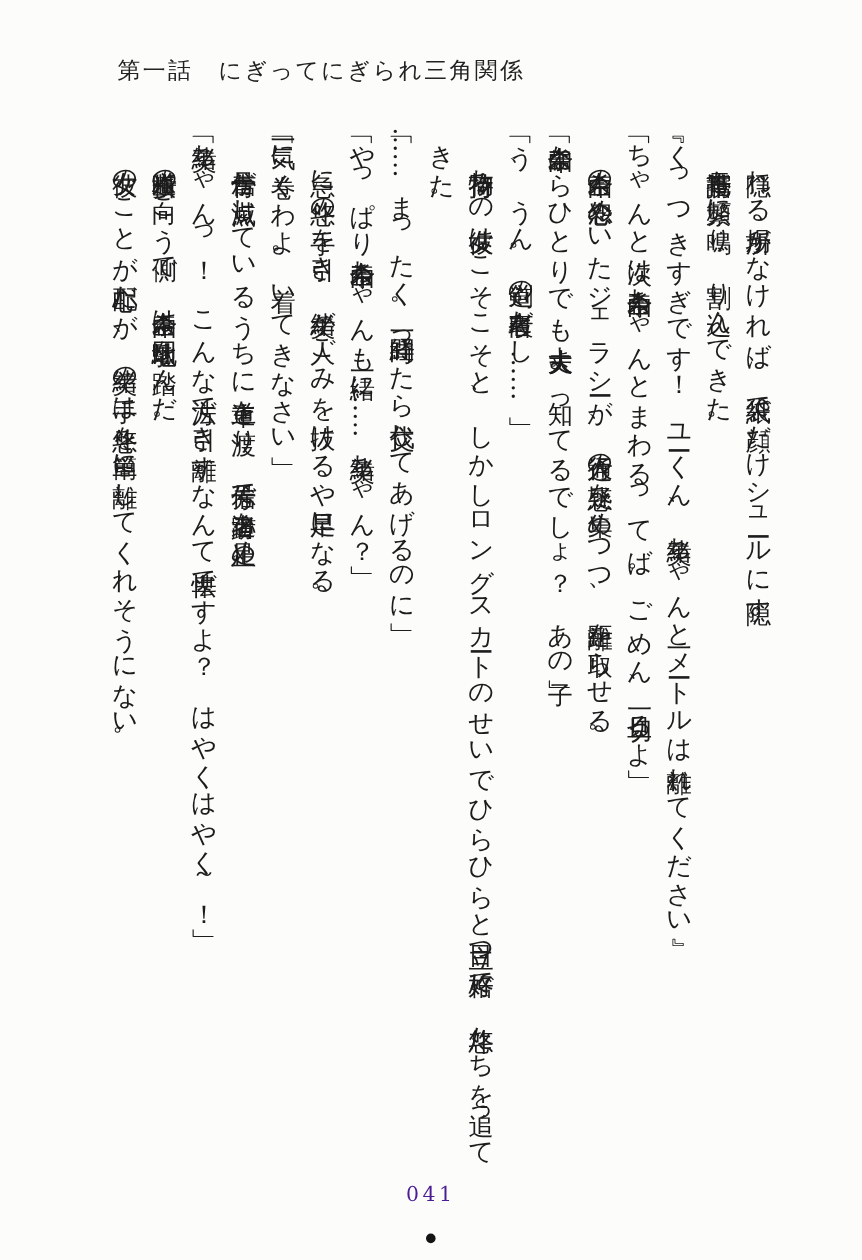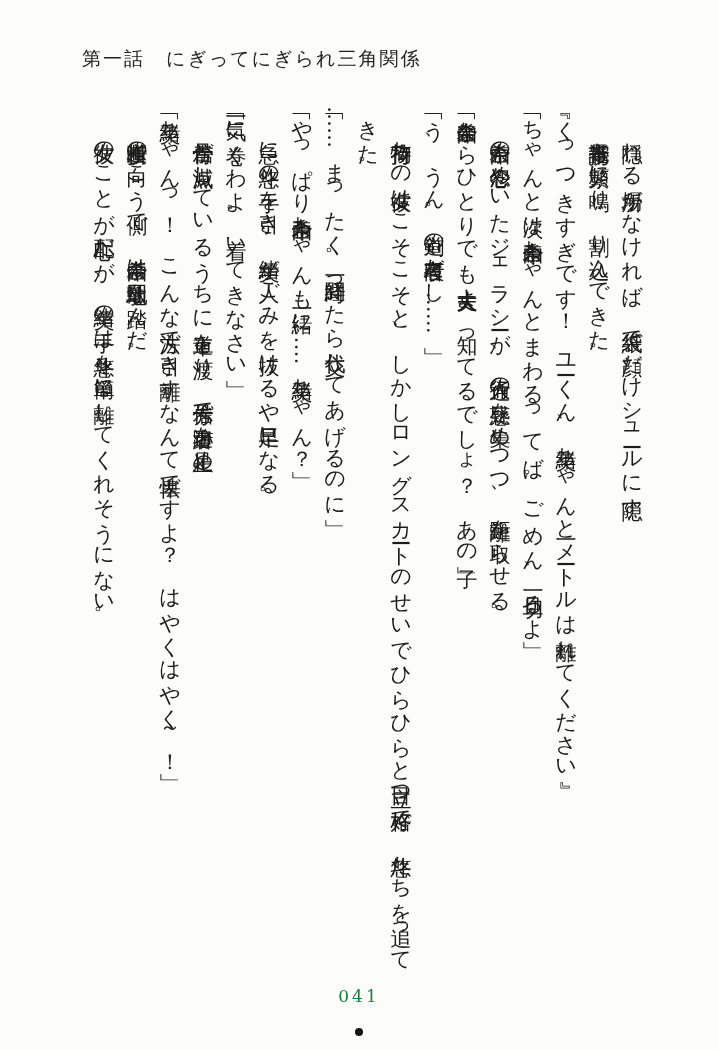--- a/index.html
+++ b/index.html
@@ -9,21 +9,21 @@
   body {
     width: 718px;
     height: 1050px;
     position: relative;
     background: #fcfcfa;
     font-family: "DejaVu Serif", serif;
     overflow: hidden;
   }
   .running-head {
     position: absolute;
-    left: 82px;
+    left: 98px;
     top: 46px;
     font-size: 19px;
     letter-spacing: 2px;
     color: #222;
     white-space: pre;
   }
   .text-block {
     position: absolute;
     top: 106px;
     right: 70px;
@@ -41,21 +41,21 @@
     padding: 0;
   }
   .folio {
     position: absolute;
     left: 0;
     right: 0;
     top: 986px;
     text-align: center;
     font-size: 17px;
     letter-spacing: 3px;
-    color: #15803d;
+    color: #4c1d95;
   }
   .bottom-mark {
     position: absolute;
     left: 50%;
     top: 1028px;
     transform: translateX(-50%);
     width: 8px;
     height: 8px;
     border-radius: 50%;
     background: #141414;

